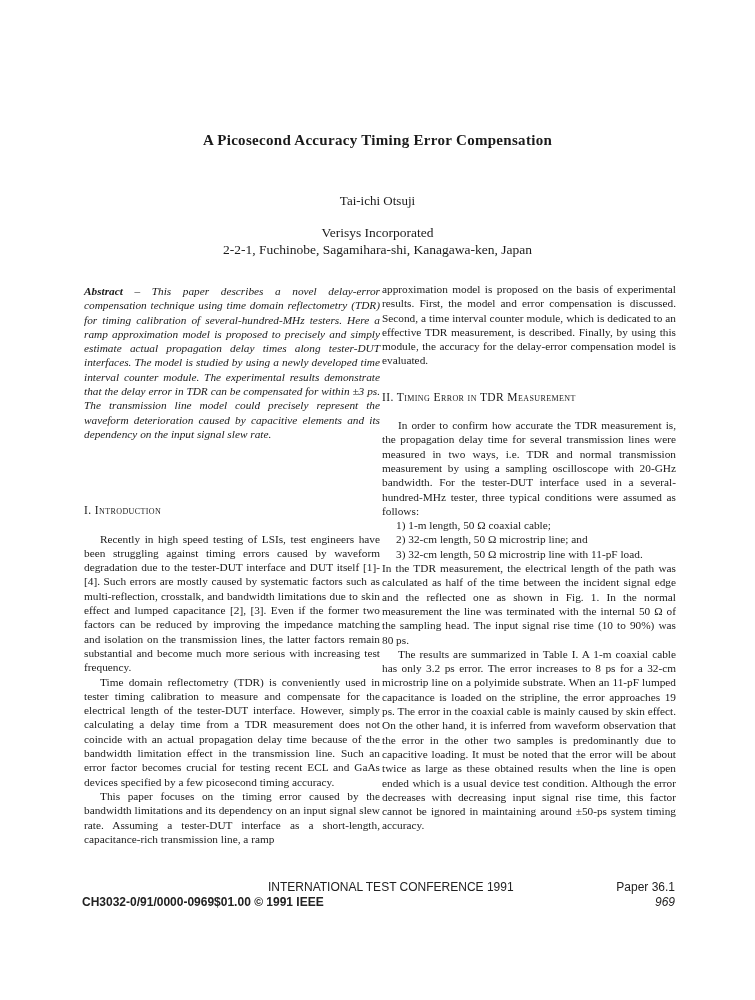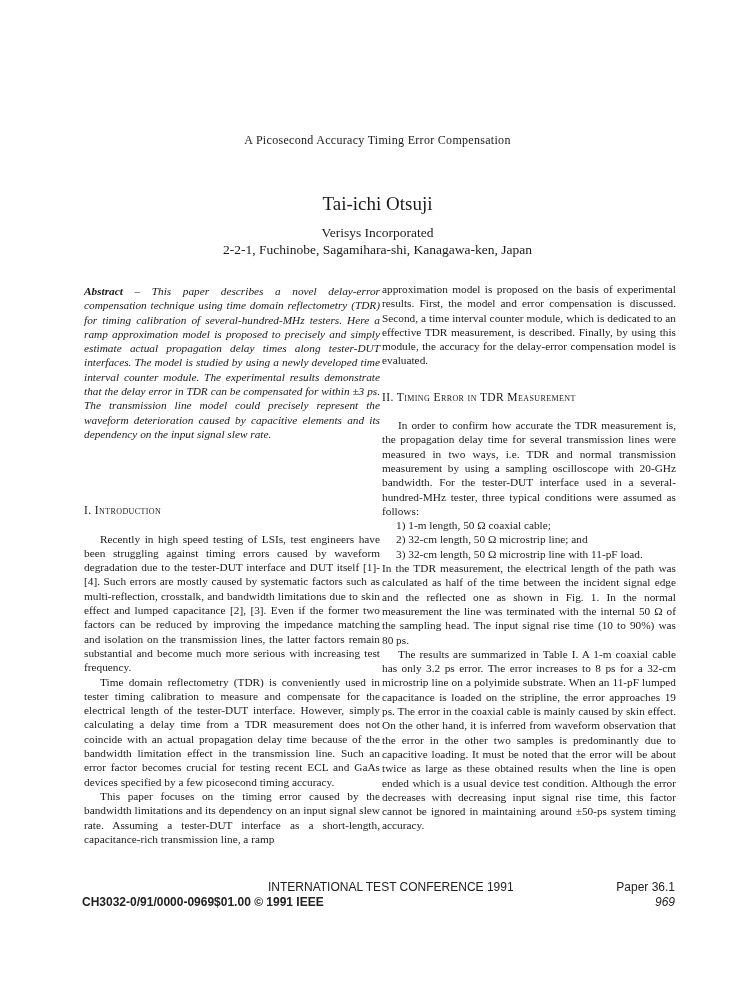--- a/index.html
+++ b/index.html
@@ -1,19 +1,19 @@
 <!DOCTYPE html>
 <html><head>
 <meta charset="utf-8">
 <style>
   html, body { margin: 0; padding: 0; background: #ffffff; }
   body { width: 755px; height: 1000px; position: relative; overflow: hidden; color: #1a1a1a; font-family: "Liberation Serif", "DejaVu Serif", serif; }
   .page { position: absolute; left: 0; top: 0; width: 755px; height: 1000px; }
-  .title { position: absolute; left: 100px; width: 555px; top: 130px; text-align: center; font-weight: normal; font-size: 12px; line-height: 21px; letter-spacing: 0.3px; }
-  .author { position: absolute; left: 100px; width: 555px; top: 193px; text-align: center; font-size: 19px; }
+  .title { position: absolute; left: 100px; width: 555px; top: 130px; text-align: center; font-weight: bold; font-size: 15px; line-height: 21px; letter-spacing: 0.3px; }
+  .author { position: absolute; left: 100px; width: 555px; top: 193px; text-align: center; font-size: 13px; }
   .affil { position: absolute; left: 100px; width: 555px; top: 224px; text-align: center; font-size: 13.5px; line-height: 17px; }
   .col { position: absolute; top: 284px; font-size: 11.3px; line-height: 14.3px; text-align: justify; }
   .col.left { left: 84px; width: 296px; }
   .col.right { left: 382px; width: 294px; top: 282px; }
   .abstract { font-style: italic; margin: 0; }
   .abstract b { font-style: italic; }
   p { margin: 0; }
   .indent { text-indent: 16px; }
   .section-h { font-size: 11.5px; margin: 0; letter-spacing: 0.4px; }
   .sc { font-variant: small-caps; }

